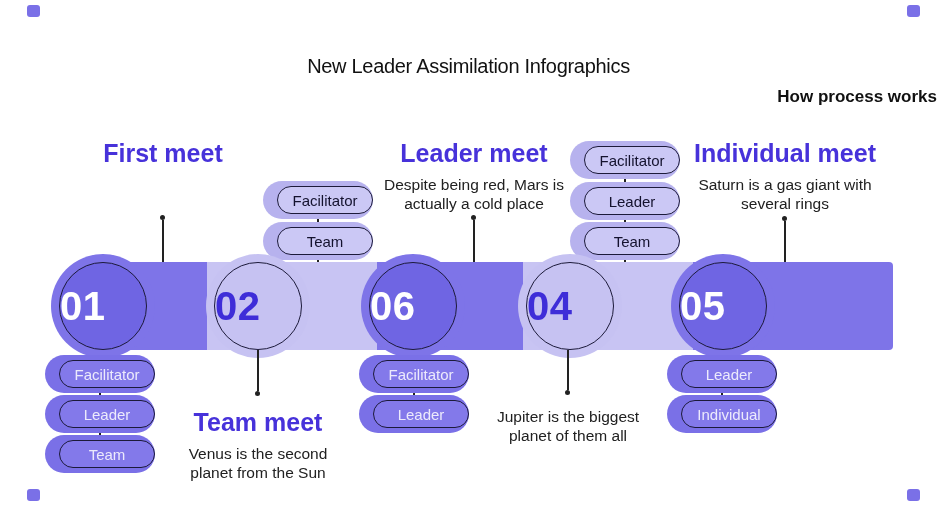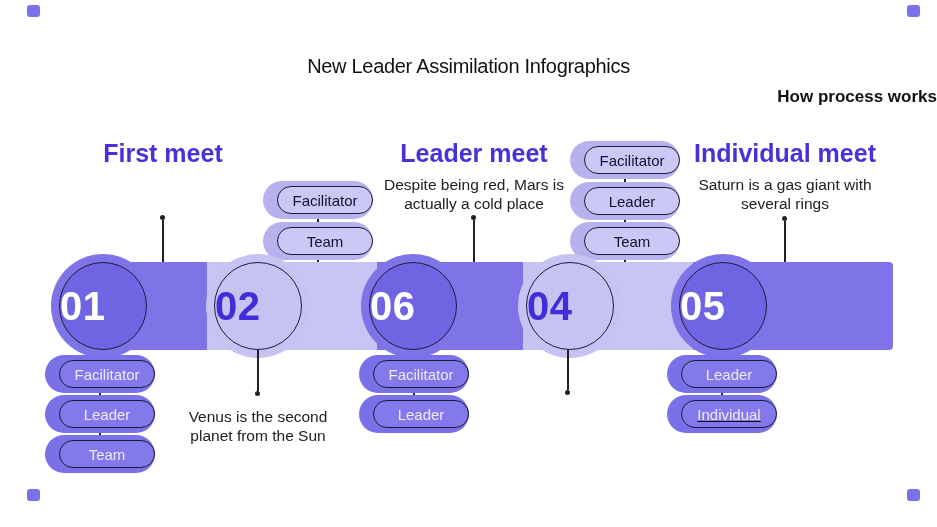--- a/index.html
+++ b/index.html
@@ -101,20 +101,21 @@
     <div class="pill light" style="left:263px;top:222px;">
       <span class="inner">Team</span>
     </div>
     <div class="halo light" style="left:206px;"></div>
     <div class="circle light" style="left:214px;">
       <span class="num">02</span>
     </div>
     <div class="cline" style="left:257px;top:350px;height:41px;"></div>
     <div class="cdot" style="left:255px;top:391px;"></div>
     <div class="note" style="left:148px;top:399px;">
+      <h2>Team meet</h2>
       <p>Venus is the second
 planet from the Sun</p>
     </div>
   </div>
 
   <div class="step">
     <div class="note" style="left:364px;top:130px;">
       <h2>Leader meet</h2>
       <p>Despite being red, Mars is
 actually a cold place</p>
@@ -145,37 +146,39 @@
     <div class="pill light" style="left:570px;top:222px;">
       <span class="inner">Team</span>
     </div>
     <div class="halo light" style="left:518px;"></div>
     <div class="circle light" style="left:526px;">
       <span class="num">04</span>
     </div>
     <div class="cline" style="left:567px;top:350px;height:40px;"></div>
     <div class="cdot" style="left:565px;top:390px;"></div>
     <div class="note" style="left:458px;top:399px;">
+      <p>Jupiter is the biggest
+planet of them all</p>
     </div>
   </div>
 
   <div class="step">
     <div class="note" style="left:675px;top:130px;">
       <h2>Individual meet</h2>
       <p>Saturn is a gas giant with
 several rings</p>
     </div>
     <div class="cdot" style="left:782px;top:216px;"></div>
     <div class="cline" style="left:784px;top:221px;height:41px;"></div>
     <div class="cline" style="left:721px;top:350px;height:64px;"></div>
     <div class="halo dark" style="left:671px;"></div>
     <div class="circle dark" style="left:679px;">
       <span class="num">05</span>
     </div>
     <div class="pill dark" style="left:667px;top:355px;">
       <span class="inner">Leader</span>
     </div>
-    <div class="pill dark" style="left:667px;top:395px;text-decoration:underline;">
+    <div class="pill dark" style="left:667px;top:395px;">
       <span class="inner">Individual</span>
     </div>
   </div>
 
 </div>
 
 </body></html>

